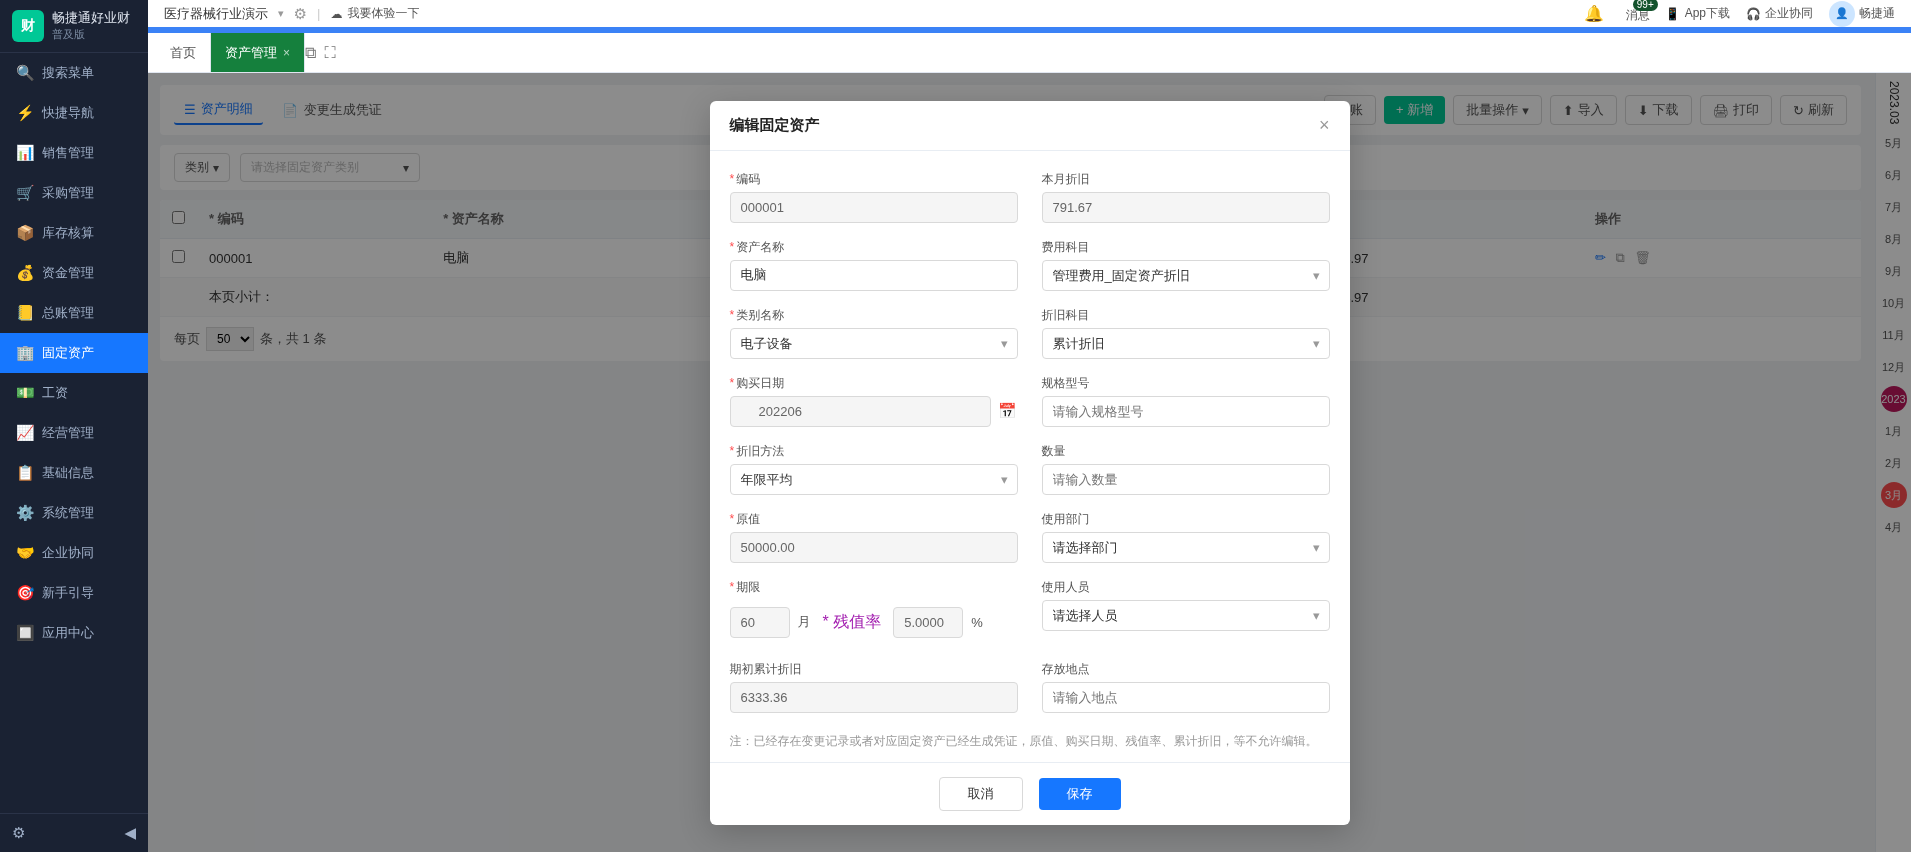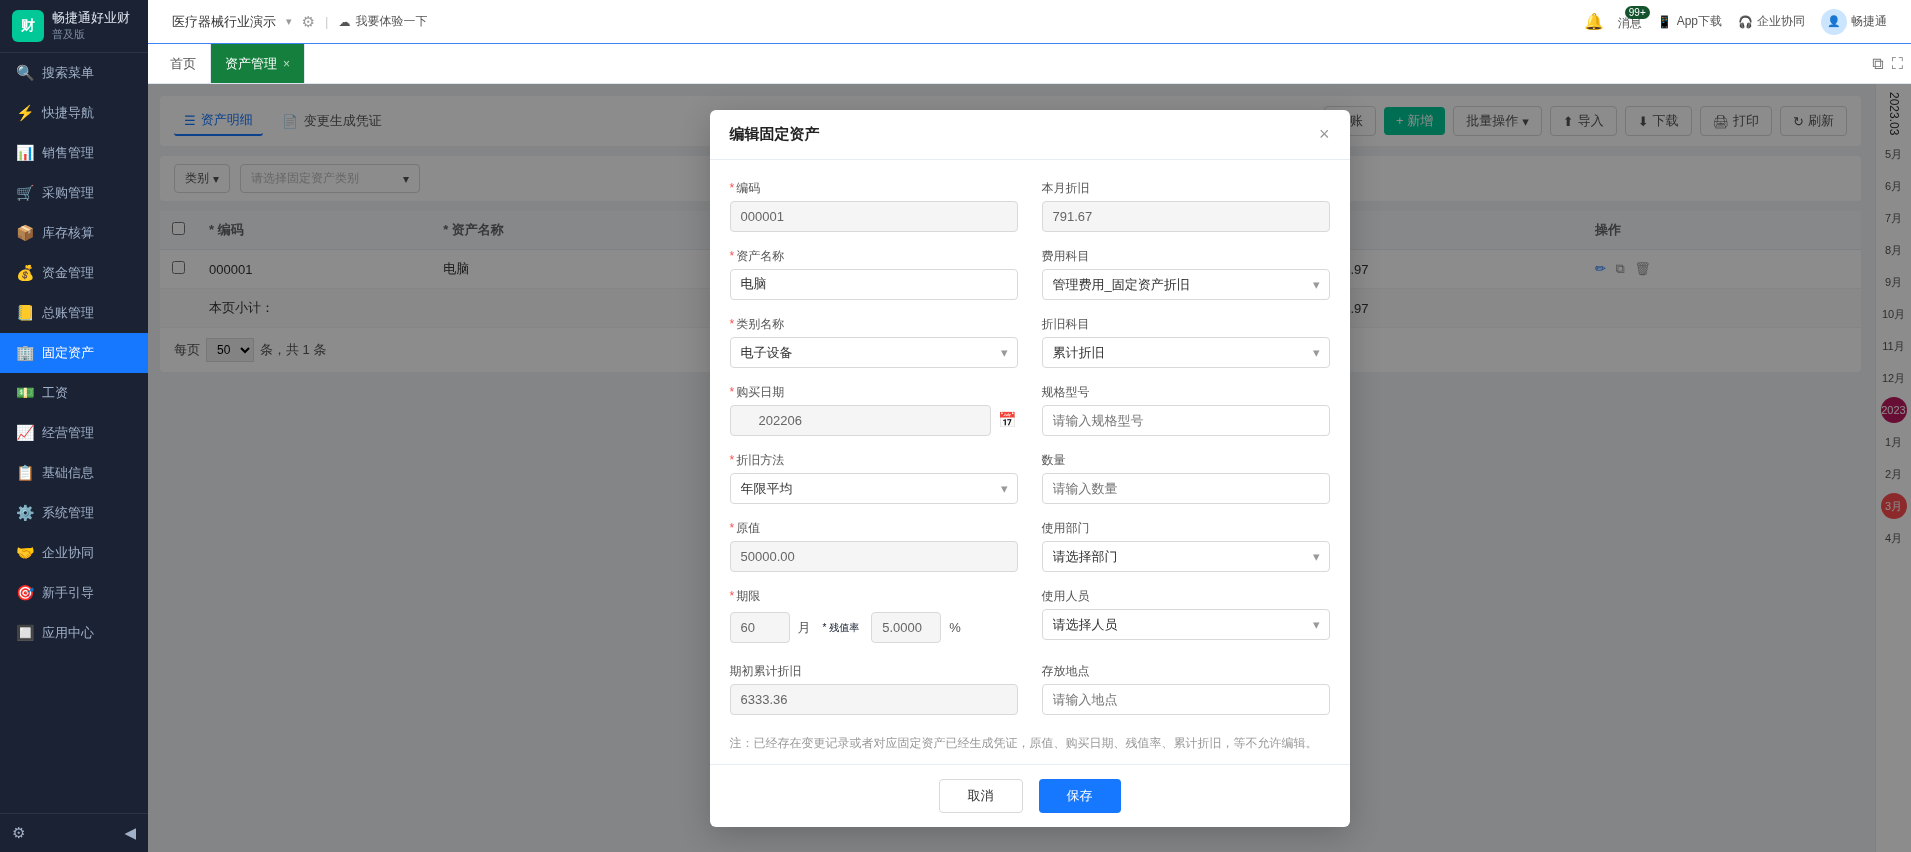--- a/index.html
+++ b/index.html
@@ -43,24 +43,24 @@
       display: flex; justify-content: space-between; align-items: center;
     }
     .sidebar-bottom-icon { color: #a0b0c8; cursor: pointer; font-size: 15px; }
 
     
     .main { flex: 1; display: flex; flex-direction: column; min-width: 0; }
 
     
     .topbar {
       background: #fff;
-      height: 44px;
+      height: 33px;
       display: flex; align-items: center; justify-content: space-between;
-      padding: 0 24px;
-      border-bottom: 1px solid #3b82f6;
+      padding: 0 16px;
+      border-bottom: 6px solid #3b82f6;
       flex-shrink: 0;
     }
     .topbar-left { display: flex; align-items: center; gap: 10px; }
     .topbar-title { font-size: 13px; color: #333; }
     .topbar-dropdown { color: #999; font-size: 11px; cursor: pointer; }
     .topbar-gear { color: #999; cursor: pointer; font-size: 15px; }
     .topbar-feedback { display: flex; align-items: center; gap: 5px; color: #555; font-size: 12px; cursor: pointer; }
     .topbar-right { display: flex; align-items: center; gap: 16px; }
     .topbar-badge-wrap { position: relative; cursor: pointer; }
     .topbar-badge {
@@ -73,21 +73,20 @@
     .topbar-avatar { width: 26px; height: 26px; background: #cce5ff; border-radius: 50%; display: flex; align-items: center; justify-content: center; font-size: 11px; color: #1677ff; }
 
     
     .tabbar {
       background: #fff;
       height: 40px;
       display: flex; align-items: center;
       border-bottom: 1px solid #e0e6f0;
       padding: 0 8px;
       flex-shrink: 0;
-      justify-content: space-between;
     }
     .tabbar-left { display: flex; align-items: center; height: 100%; }
     .tab {
       display: flex; align-items: center; gap: 6px;
       padding: 0 14px; height: 100%;
       cursor: pointer; font-size: 13px; color: #555;
       border-right: 1px solid #e0e6f0;
     }
     .tab.active { background: #15803d; color: #fff; }
     .tab-close { font-size: 12px; opacity: 0.7; }
@@ -179,21 +178,21 @@
     .form-select-wrap select {
       width: 100%; border: 1px solid #d9d9d9; border-radius: 4px;
       padding: 7px 10px; font-size: 13px; color: #333;
       appearance: none; background: #fff; outline: none;
     }
     .form-select-arrow { position: absolute; right: 10px; top: 50%; transform: translateY(-50%); color: #999; pointer-events: none; }
     .form-inline { display: flex; align-items: center; gap: 8px; }
     .form-inline input { flex: 1; border: 1px solid #d9d9d9; border-radius: 4px; padding: 7px 10px; font-size: 13px; outline: none; }
     .form-unit { color: #555; font-size: 13px; white-space: nowrap; }
     .dialog-note { padding: 0 20px 12px; font-size: 12px; color: #999; }
-    .dialog-footer { padding: 14px 20px; border-top: 1px solid #e8edf3; display: flex; justify-content: center; gap: 16px; }
+    .dialog-footer { padding: 14px 20px; border-top: 1px solid #e8edf3; display: flex; justify-content: center; gap: 16px; align-items: center; }
     .btn-cancel { background: #fff; color: #333; border: 1px solid #d9d9d9; padding: 7px 28px; border-radius: 4px; cursor: pointer; font-size: 13px; }
     .btn-save { background: #1677ff; color: #fff; border: none; padding: 7px 28px; border-radius: 4px; cursor: pointer; font-size: 13px; }
   </style>
 </head>
 <body>
 
 <div class="sidebar">
   <div class="sidebar-logo">
     <div class="sidebar-logo-icon">财</div>
     <div>
@@ -281,21 +280,21 @@
       <span style="color:#ccc">|</span>
       <div class="topbar-feedback">
         <span>☁</span>
         <span>我要体验一下</span>
       </div>
     </div>
     <div class="topbar-right">
       <div class="topbar-badge-wrap">
         <span class="topbar-icon">🔔</span>
         <span class="topbar-badge">99+</span>
-        <span style="font-size:12px;color:#555;margin-left:10px">消息</span>
+        <span style="font-size:12px;color:#555;margin-left:18px">消息</span>
       </div>
       <div class="topbar-action">
         <span>📱</span>
         <span>App下载</span>
       </div>
       <div class="topbar-action">
         <span>🎧</span>
         <span>企业协同</span>
       </div>
       <div class="topbar-action">
@@ -550,21 +549,21 @@
           </div>
 
           <div class="form-row">
             <div class="form-label">
               <span class="required">*</span>
               <span>期限</span>
             </div>
             <div class="form-inline">
               <input class="form-input readonly" type="text" readonly="" style="width: 60px; flex: 0 0 auto;" value="60">
               <span class="form-unit">月</span>
-              <span style="color:#0f172a;font-size:10px;margin:12px 4px">* <span>残值率</span></span>
+              <span style="color:#a21caf;font-size:16px;margin:12px 4px">* <span>残值率</span></span>
               <input class="form-input readonly" type="text" readonly="" style="width: 70px; flex: 0 0 auto;" value="5.0000">
               <span class="form-unit">%</span>
             </div>
           </div>
 
           <div class="form-row">
             <div class="form-label">使用人员</div>
             <div class="form-select-wrap">
               <select>
                 <option value="">请选择人员</option>

